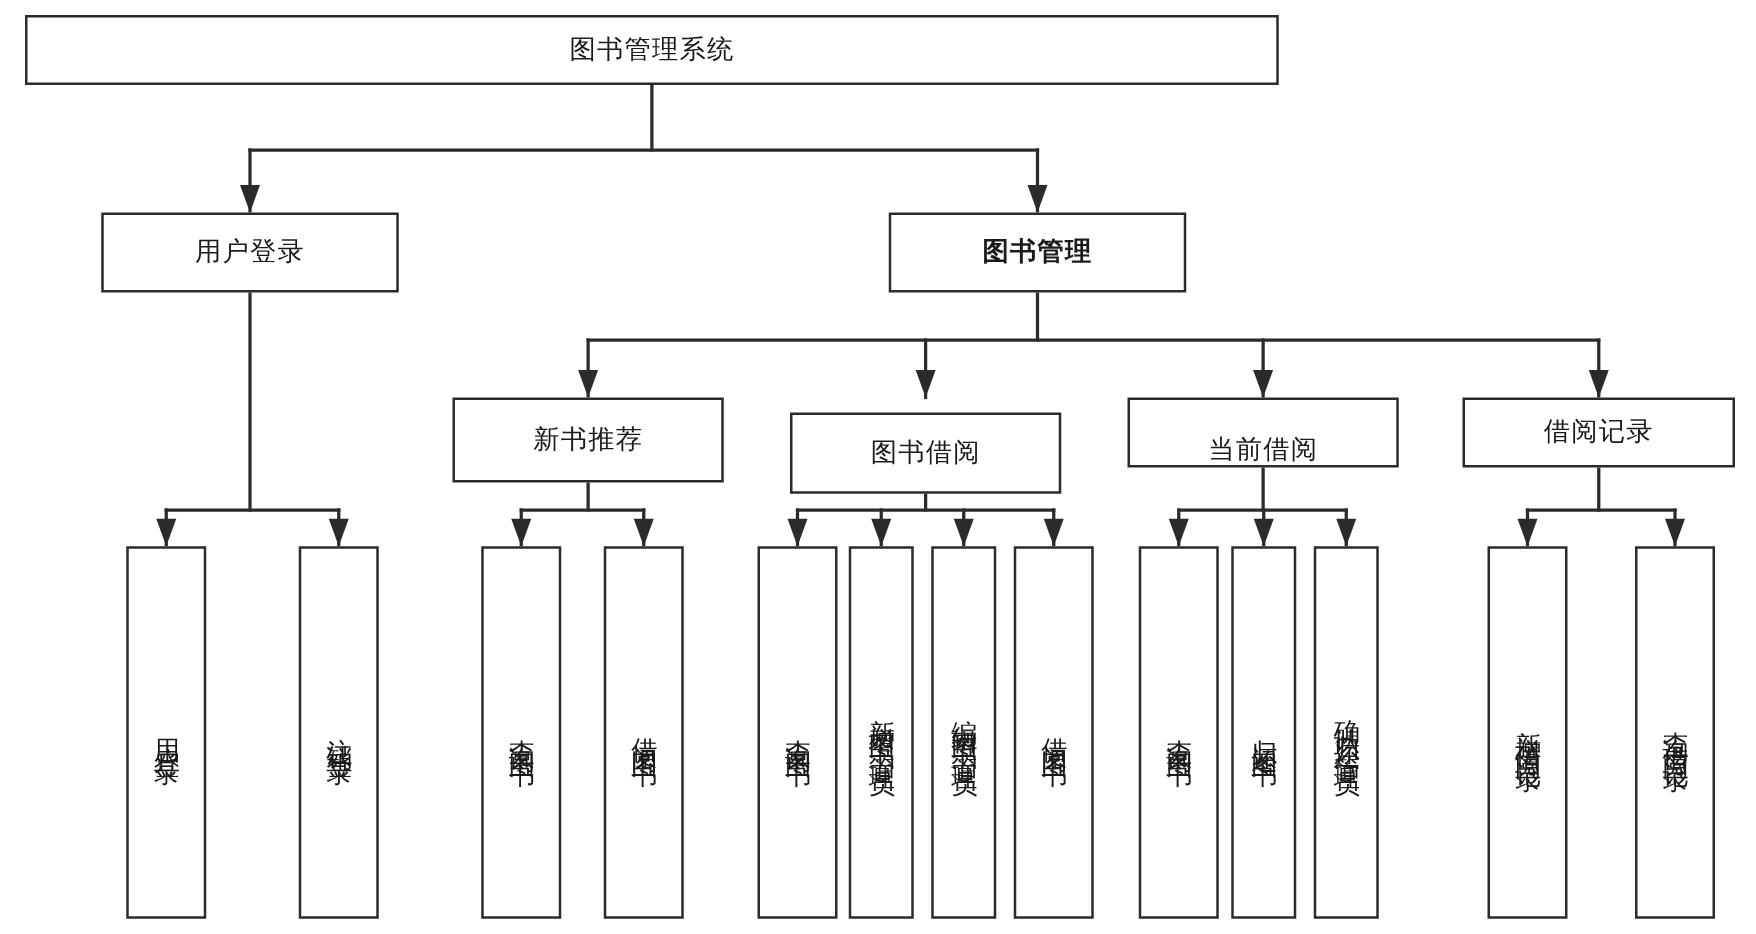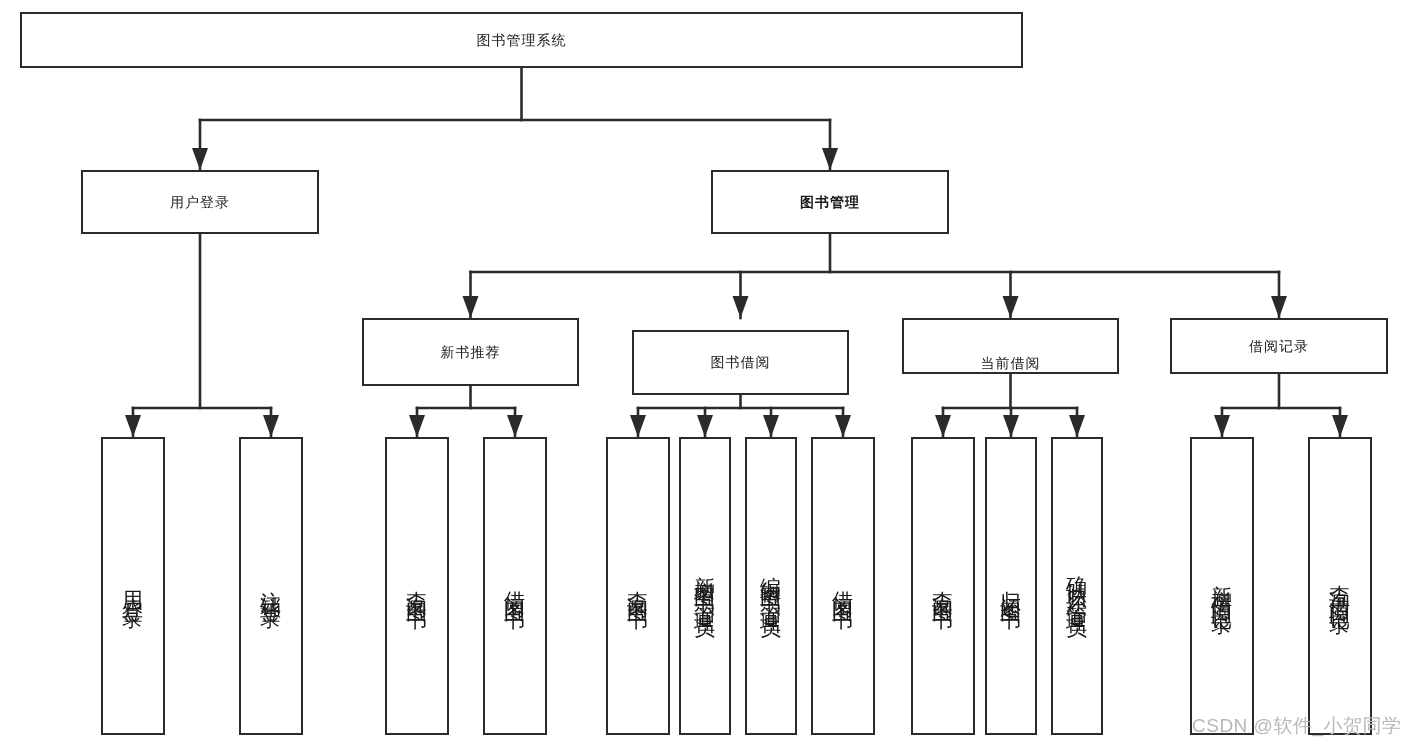--- a/index.html
+++ b/index.html
@@ -29,21 +29,21 @@
     position: absolute;
     box-sizing: border-box;
     background: #ffffff;
     border: 2.5px solid #2b2b2b;
     display: flex;
     align-items: center;
     justify-content: center;
     color: #1a1a1a;
   }
   .node.horiz {
-    font-size: 14px;
+    font-size: 21px;
     letter-spacing: 1px;
     line-height: 1.2;
   }
   .node.vert {
     font-size: 21px;
   }
   .node.vert .vlabel {
     writing-mode: vertical-rl;
     text-orientation: upright;
     letter-spacing: 6px;
@@ -172,14 +172,13 @@
       <div class="node vert" style="left: 1051px; top: 437px; width: 52px; height: 298px;">
         <span class="vlabel">确认归还（管理员）</span>
       </div>
       <div class="node vert" style="left: 1190px; top: 437px; width: 64px; height: 298px;">
         <span class="vlabel">新增借阅记录</span>
       </div>
       <div class="node vert" style="left: 1308px; top: 437px; width: 64px; height: 298px;">
         <span class="vlabel">查询借阅记录</span>
       </div>
     </div>
-  <div class="watermark" style="left:1192px; top:713px;">CSDN @软件_小贺同学</div>
 </div>
 
 </body></html>

